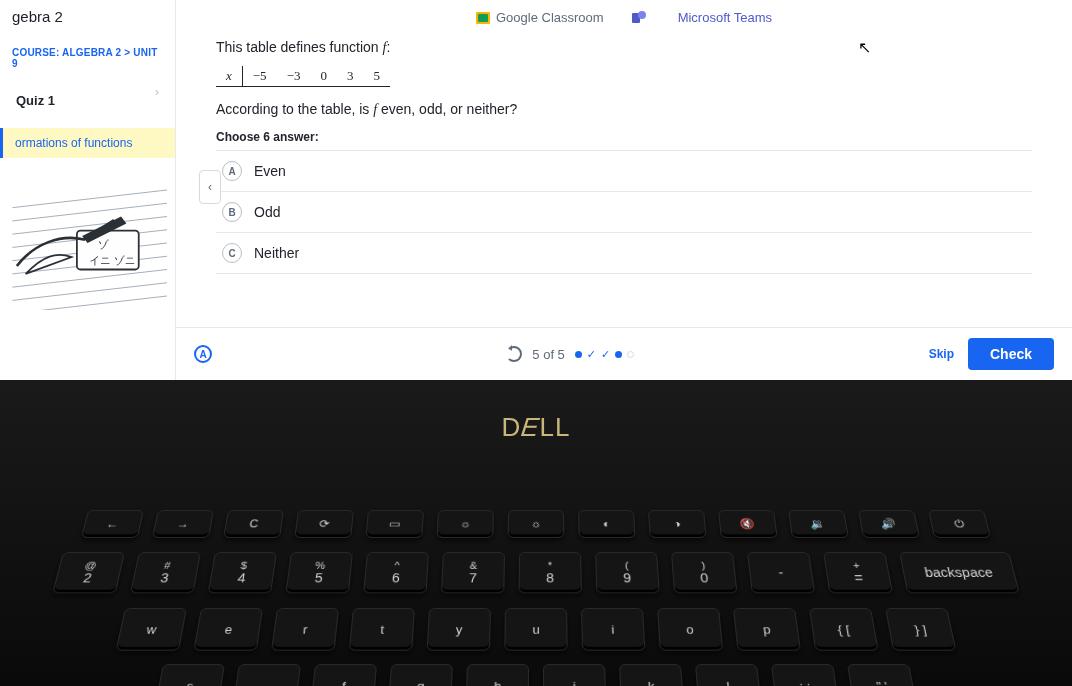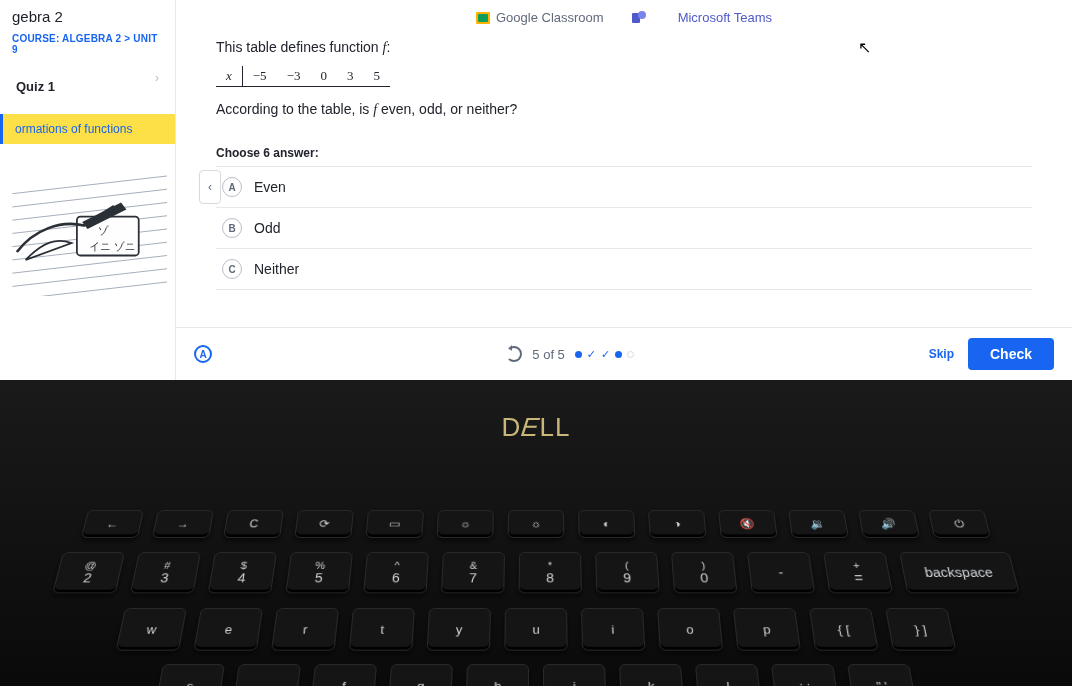--- a/index.html
+++ b/index.html
@@ -4,25 +4,25 @@
 <style>
 * { box-sizing: border-box; margin: 0; padding: 0; }
 body { font-family: -apple-system, BlinkMacSystemFont, "Segoe UI", Arial, sans-serif; background: #f7f8fa; color: #21242c; overflow: hidden; width: 1072px; height: 686px; position: relative; }
 
 .app { display: flex; height: 380px; background: #fff; }
 
 
 .sidebar { width: 176px; background: #fff; border-right: 1px solid #e6e8eb; display: flex; flex-direction: column; }
 .sidebar-top { padding: 8px 12px 10px; }
 .course-title { font-size: 15px; font-weight: 500; color: #21242c; }
-.crumb { font-size: 10px; color: #1865f2; font-weight: 600; letter-spacing: .2px; margin-top: 8px; }
+.crumb { font-size: 10px; color: #1865f2; font-weight: 600; letter-spacing: .2px; margin-top: 22px; }
 .quiz-row { display: flex; align-items: center; justify-content: space-between; padding: 6px 4px 10px; }
 .quiz-label { font-size: 13px; font-weight: 600; margin-top: 18px; }
 .chev { color: #babec8; font-size: 12px; }
-.section-pill { background: #fde047; color: #1865f2; font-size: 12px; padding: 8px 12px; border-left: 3px solid #1865f2; }
+.section-pill { background: #fef9c3; color: #1865f2; font-size: 12px; padding: 8px 12px; border-left: 3px solid #1865f2; }
 .doodle { padding: 18px 8px 8px; position: relative; height: 160px; }
 .doodle svg { width: 100%; height: 100%; }
 
 
 .collapse { position: absolute; left: 210px; top: 170px; transform: translateX(-50%); width: 22px; height: 34px; border: 1px solid #d7dbe0; border-radius: 4px; background: #fff; display: flex; align-items: center; justify-content: center; font-size: 12px; color: #606a7b; cursor: pointer; }
 
 
 .main { flex: 1; display: flex; flex-direction: column; }
 
 .topbar { display: flex; gap: 28px; justify-content: center; padding: 10px 0 14px; font-size: 13px; }
@@ -36,21 +36,21 @@
 
 .content { padding: 0 40px 0 40px; flex:1; }
 .stem { font-size: 14px; margin-bottom: 10px; }
 .fx { font-family: "Times New Roman", serif; font-style: italic; }
 
 table.func { border-collapse: collapse; font-size: 13px; font-family: "Times New Roman", serif; margin: 6px 0 14px; }
 table.func td { padding: 2px 10px; text-align: center; }
 table.func tr:first-child td { border-bottom: 1px solid #21242c; }
 table.func td:first-child { border-right: 1px solid #21242c; font-style: italic; }
 
-.question { font-size: 14px; margin-bottom: 28px; }
+.question { font-size: 14px; margin-bottom: 12px; }
 .choose { font-size: 12px; font-weight: 600; margin-bottom: 6px; }
 
 .answers { border-top: 1px solid #e6e8eb; }
 .answer { display:flex; align-items:center; gap:12px; padding: 10px 6px; border-bottom: 1px solid #e6e8eb; cursor:pointer; font-size: 14px; }
 .bubble { width:20px;height:20px;border-radius:50%;border:1.5px solid #babec8;color:#606a7b;font-size:10px;font-weight:600;display:flex;align-items:center;justify-content:center; }
 
 .footer { display:flex; align-items:center; padding: 10px 18px; gap: 14px; border-top: 1px solid #e6e8eb; }
 .badge-circle{ width:18px;height:18px;border-radius:50%;border:2px solid #1865f2;color:#1865f2;font-size:10px;font-weight:700;display:flex;align-items:center;justify-content:center;}
 .progress-center{flex:1;display:flex;align-items:center;justify-content:center;gap:10px;font-size:13px;color:#606a7b;}
 .refresh{width:16px;height:16px;border:2px solid #606a7b;border-left-color:transparent;border-radius:50%;position:relative;}

